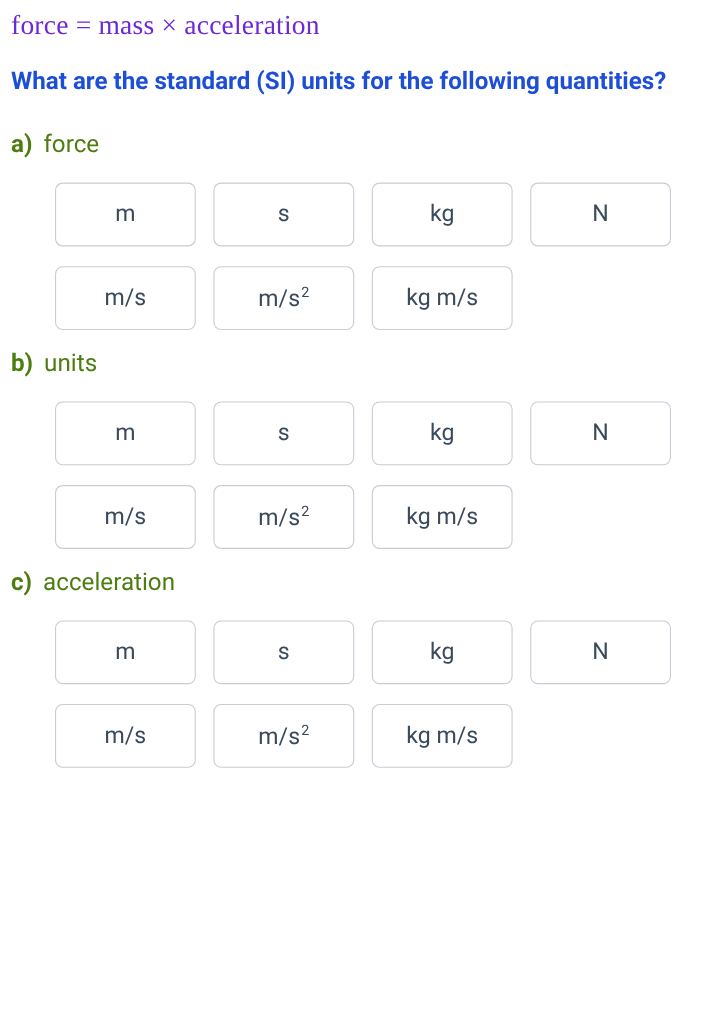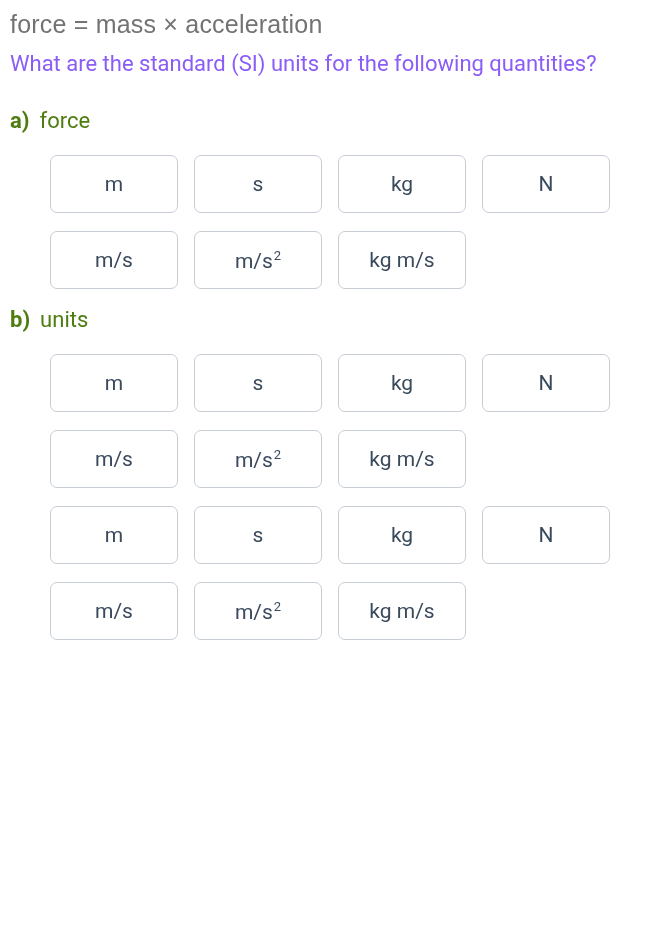--- a/index.html
+++ b/index.html
@@ -4,31 +4,32 @@
 <style>
   * { box-sizing: border-box; margin: 0; padding: 0; }
   body {
     font-family: -apple-system, BlinkMacSystemFont, "Segoe UI", Roboto, Arial, sans-serif;
     background: #ffffff;
     color: #3a4a5c;
     width: 651px;
     padding: 0 10px 20px 10px;
   }
   .formula {
-    font-family: Liberation Sans, sans-serif;
+    font-family: Liberation Serif, serif;
     font-size: 25px;
-    color: #737373;
-    margin: 10px 0 8px 0;
+    color: #6d28d9;
+    margin: 10px 0 20px 0;
     letter-spacing: 0.2px;
   }
   .question-text {
     font-size: 22px;
     line-height: 1.5;
-    color: #8b5cf6;
+    color: #1d4ed8;
     margin-bottom: 28px;
+    font-weight: bold;
   }
   .part {
     margin-bottom: 14px;
   }
   .part-label {
     font-size: 22px;
     color: #4d7c0f;
     margin-bottom: 22px;
   }
   .part-label b {
@@ -109,20 +110,23 @@
       <button class="option-btn">m/s</button>
       <button class="option-btn">
           <span class="squared">m/s<sup>2</sup></span>
         </button>
       <button class="option-btn">kg m/s</button>
     </div>
   </div>
 </div>
 
 <div class="part">
+  <p class="part-label">
+    <b>c)</b><span>acceleration</span>
+  </p>
   <div class="options-wrap">
     <div class="options-row">
       <button class="option-btn">m</button>
       <button class="option-btn">s</button>
       <button class="option-btn">kg</button>
       <button class="option-btn">N</button>
     </div>
     <div class="options-row">
       <button class="option-btn">m/s</button>
       <button class="option-btn">

